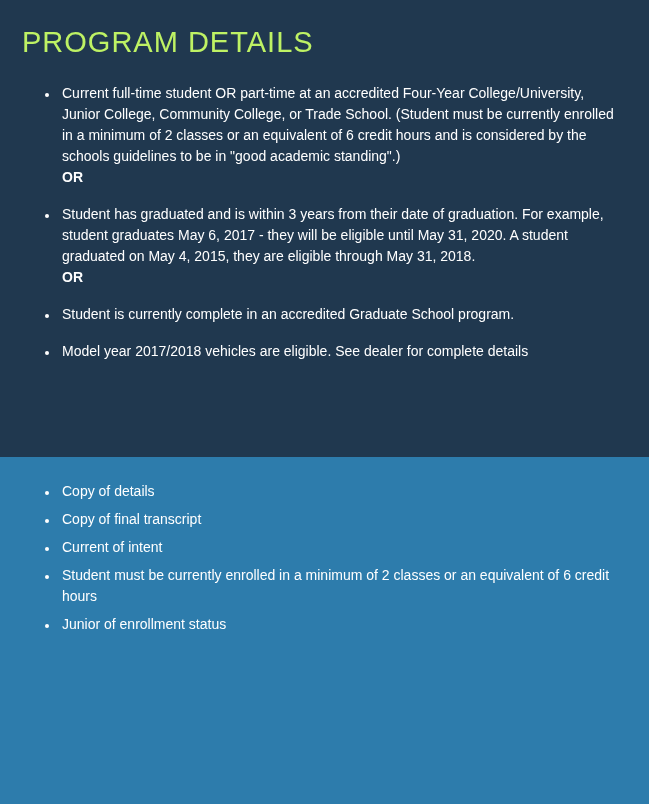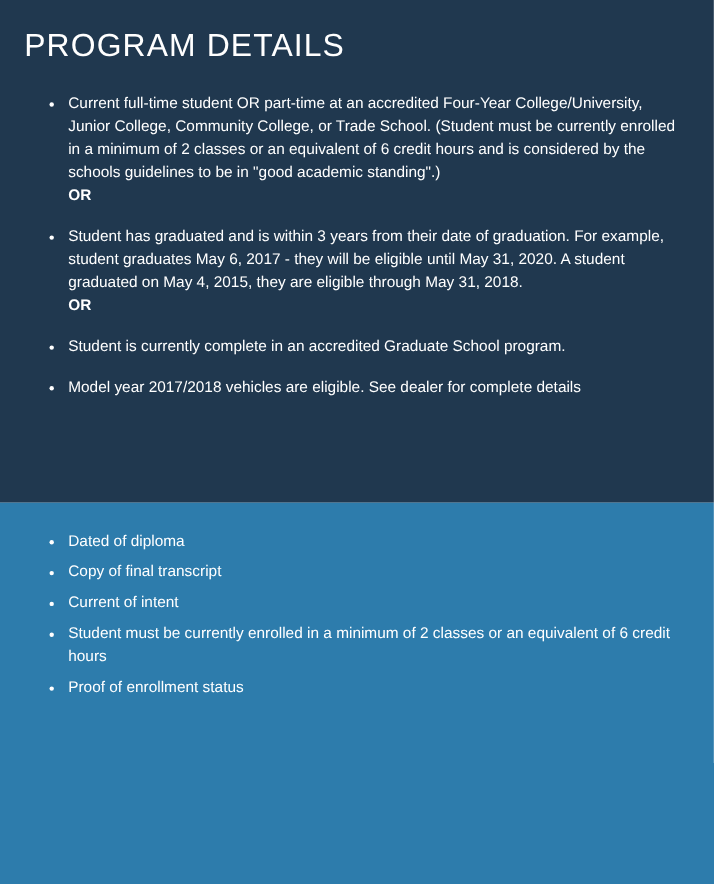--- a/index.html
+++ b/index.html
@@ -23,21 +23,21 @@
   }
   .section-blue {
     background: #2d7cac;
     min-height: 347px;
     padding: 24px 24px 36px 22px;
   }
   .section-title {
     font-size: 29px;
     font-weight: 400;
     letter-spacing: 1px;
-    color: #ffffff;
+    color: #bef264;
     margin-bottom: 24px;
   }
   .bullet-list {
     list-style: disc;
     padding-left: 37px;
     font-size: 14px;
     line-height: 21px;
   }
   .bullet-list > li {
     margin-bottom: 16px;
@@ -95,30 +95,30 @@
       <li>
         <span>Model year 2017/2018 vehicles are eligible. See dealer for complete details</span>
       </li>
     </ul>
   </div>
 
   <div class="section section-blue">
 
     <ul class="bullet-list proof-list">
       <li>
-        <span>Dated of diploma</span>
+        <span>Copy of details</span>
       </li>
       <li>
         <span>Copy of final transcript</span>
       </li>
       <li>
         <span>Current of intent</span>
       </li>
       <li>
         <span>Student must be currently enrolled in a minimum of 2 classes or an equivalent of 6 credit hours</span>
       </li>
       <li>
-        <span>Proof of enrollment status</span>
+        <span>Junior of enrollment status</span>
       </li>
     </ul>
   </div>
 
 </div>
 
 </body></html>

